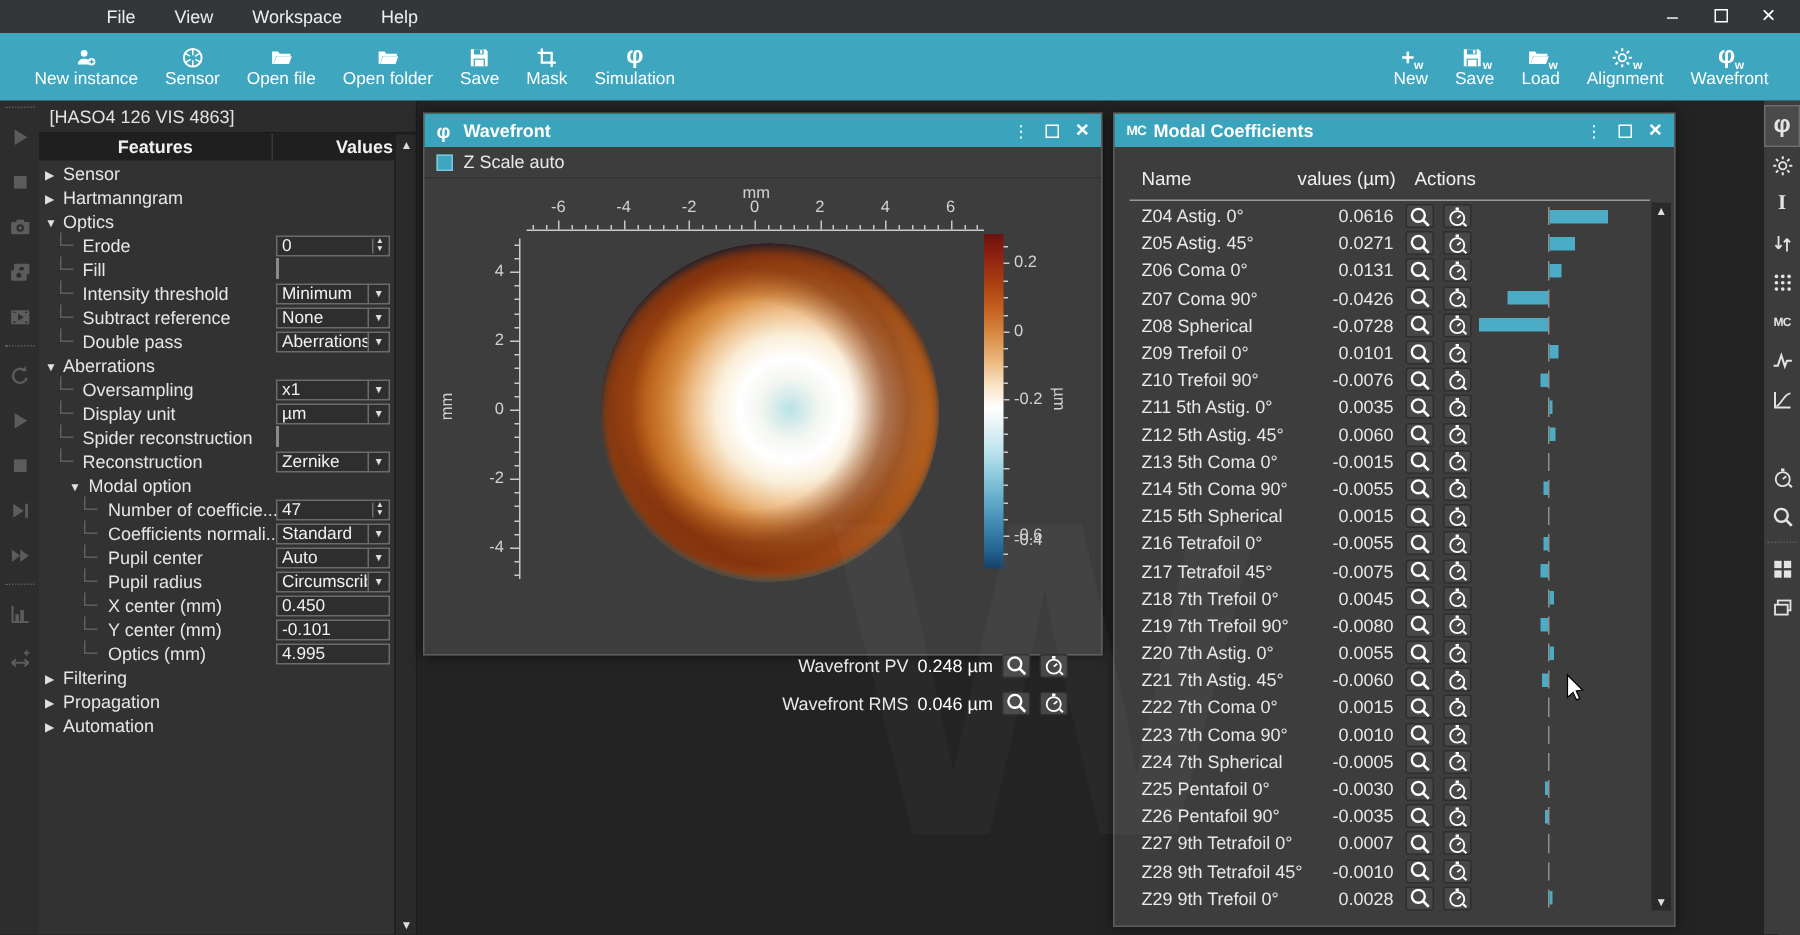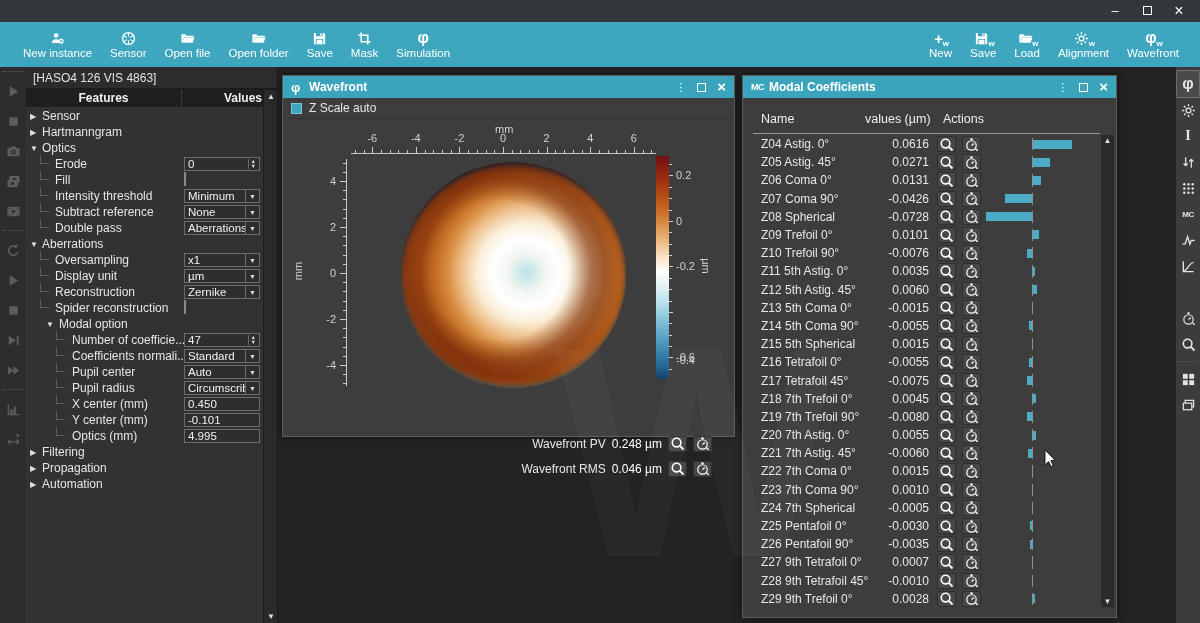--- a/index.html
+++ b/index.html
@@ -109,20 +109,26 @@
   .cursor { position:absolute; z-index:99; pointer-events:none; }
 </style>
 </head>
 <body>
 
 <div class="titlebar">
   <div class="logo">
     <span class="l1">wave</span>
     <span class="l2">view</span>
   </div>
+  <div class="menus" id="menus">
+      <span class="menu-item">File</span>
+      <span class="menu-item">View</span>
+      <span class="menu-item">Workspace</span>
+      <span class="menu-item">Help</span>
+    </div>
   <div class="win-controls">
     <span class="win-btn">–</span>
     <span class="win-btn"><span class="win-max-box"></span></span>
     <span class="win-btn" style="font-size:16px;">×</span>
   </div>
 </div>
 
 <div class="toolbar">
   <div style="display:flex;" id="toolbar-left">
       <div class="tool">
@@ -408,32 +414,32 @@
           <span class="tlab" style="left: 29px;">Display unit</span>
           <div class="fctl">
             <div class="fld sel">
               <span style="overflow: hidden; white-space: nowrap; flex: 1 1 0%;">µm</span>
               <span class="cap">▼</span>
             </div>
           </div>
         </div>
         <div class="trow">
           <span class="conn" style="left: 14px;"></span>
+          <span class="tlab" style="left: 29px;">Spider reconstruction</span>
+          <div class="fctl"><span class="fchk"></span></div>
+        </div>
+        <div class="trow">
+          <span class="conn" style="left: 14px;"></span>
           <span class="tlab" style="left: 29px;">Reconstruction</span>
           <div class="fctl">
             <div class="fld sel">
               <span style="overflow: hidden; white-space: nowrap; flex: 1 1 0%;">Zernike</span>
               <span class="cap">▼</span>
             </div>
           </div>
-        </div>
-        <div class="trow">
-          <span class="conn" style="left: 14px;"></span>
-          <span class="tlab" style="left: 29px;">Spider reconstruction</span>
-          <div class="fctl"><span class="fchk"></span></div>
         </div>
         <div class="trow">
           <span class="arrow" style="left: 20px;">▼</span>
           <span class="tlab" style="left: 33px;">Modal option</span>
         </div>
         <div class="trow">
           <span class="conn" style="left: 30px;"></span>
           <span class="tlab" style="left: 46px;">Number of coefficie...</span>
           <div class="fctl">
             <div class="fld spin">

